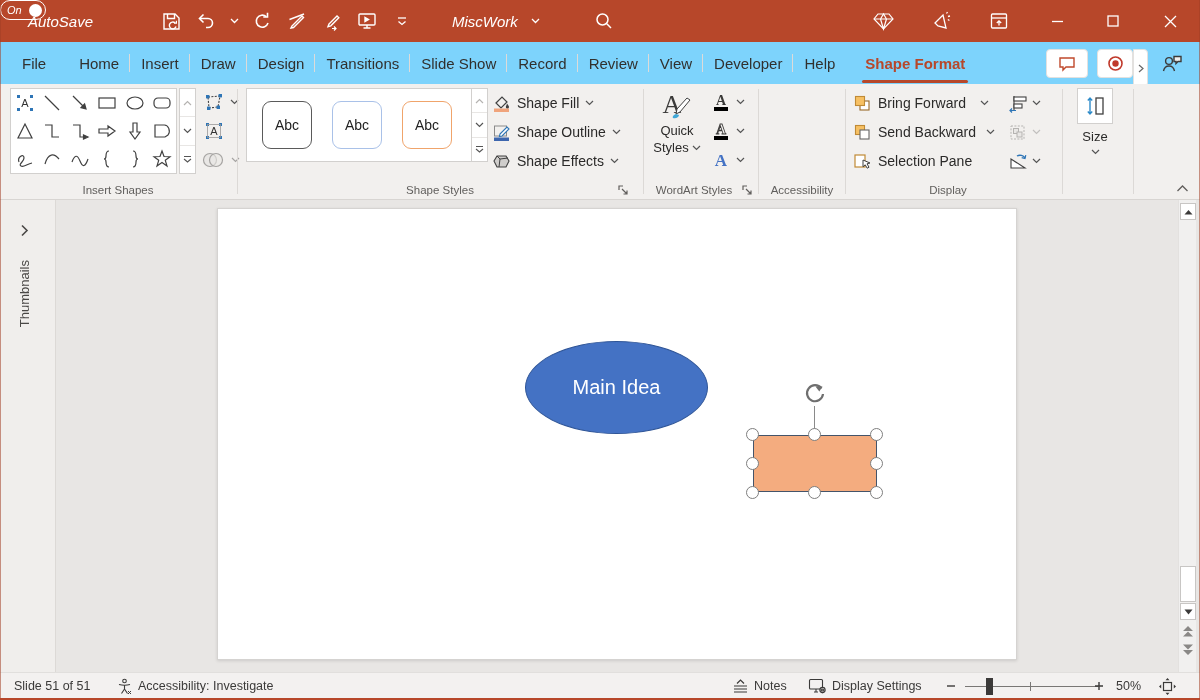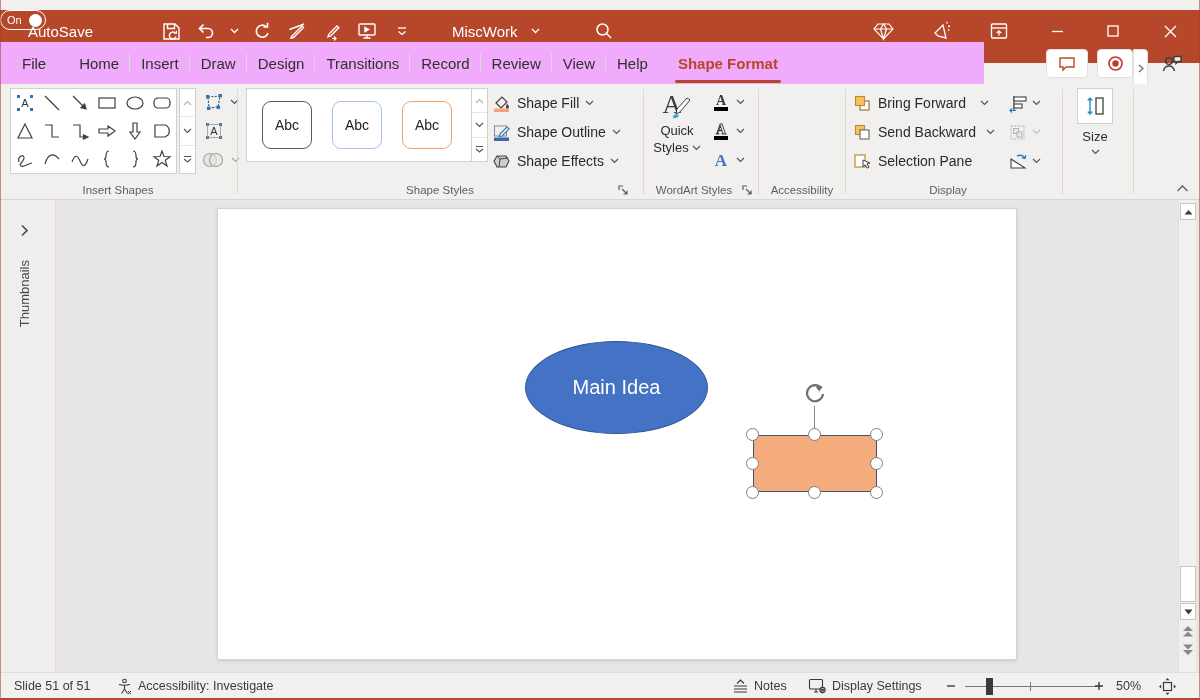--- a/index.html
+++ b/index.html
@@ -7,35 +7,35 @@
   .app{position:relative;width:1200px;height:700px;overflow:hidden;
        font-family:"Liberation Sans",sans-serif;background:#F2F0EE;
        -webkit-font-smoothing:antialiased;}
   svg{display:block;}
   .winborder{position:absolute;inset:0;pointer-events:none;z-index:99;
        box-shadow:inset 0 -2px 0 var(--titlebar,#B7472A),
                   inset 1px 0 0 rgba(163,62,36,.55),
                   inset -1px 0 0 rgba(163,62,36,.55);}
 
   
-  .titlebar{position:absolute;left:0;top:10px;width:1200px;height:53px;
-       background:var(--titlebar,#B7472A);color:#fff;}
+  .titlebar{position:absolute;left:0;top:0;width:1200px;height:53px;
+       background:var(--titlebar,#B7472A);color:#fff;font-style:italic;}
   .tb-item{position:absolute;top:0;height:42px;display:flex;align-items:center;}
   .autosave-label{left:28px;font-size:15px;}
   .toggle{left:99px;width:46px;height:20px;top:11px;border:1.6px solid #fff;
        border-radius:10px;display:flex;align-items:center;padding:0 3px;}
   .toggle .on-text{font-size:11px;color:#fff;margin-left:3px;}
   .toggle .knob{width:13px;height:13px;border-radius:50%;background:#fff;margin-left:auto;}
   .qat{position:absolute;left:158px;top:0;height:42px;display:flex;align-items:center;gap:9px;}
   .qat .qbtn{width:26px;height:26px;display:flex;align-items:center;justify-content:center;}
   .doc-title{left:452px;font-size:15px;gap:13px;}
   .tb-right{display:flex;align-items:center;justify-content:center;width:40px;}
   .cv{width:9px;height:6px;}
   
-  .menubar{position:absolute;left:0;top:42px;width:984px;height:42px;background:#f0abfc;}
+  .menubar{position:absolute;left:0;top:42px;width:1200px;height:42px;background:#7dd3fc;}
   .tabs{position:absolute;left:12px;top:0;height:42px;display:flex;align-items:center;}
   .tab{position:relative;padding:4px 11px;font-size:15px;color:#31302e;height:42px;
        display:flex;align-items:center;white-space:nowrap;}
   .tab.sep:after{content:"";position:absolute;right:0;top:12px;height:18px;width:1px;background:#DDDBD9;}
   .tab.filetab{padding:0 14px 0 10px;margin-right:8px;}
   .tab.active{color:var(--accent-tab,#B7472A);font-weight:700;margin-left:8px;}
   .tab.active:before{content:"";position:absolute;left:8px;right:8px;bottom:1px;height:3px;
        background:var(--accent-tab,#B7472A);border-radius:2px;}
   .mb-btn{position:absolute;top:7px;height:29px;background:#fff;border:1px solid #E3E1DF;
        border-radius:4px;display:flex;align-items:center;justify-content:center;}
@@ -202,23 +202,25 @@
   </div>
 
   <div class="menubar">
     <div class="tabs">
       <span class="tab filetab">File</span>
       <span class="tab sep">Home</span>
       <span class="tab sep">Insert</span>
       <span class="tab sep">Draw</span>
       <span class="tab sep">Design</span>
       <span class="tab sep">Transitions</span>
+      <span class="tab sep">Slide Show</span>
       <span class="tab sep">Record</span>
       <span class="tab sep">Review</span>
       <span class="tab sep">View</span>
+      <span class="tab sep">Developer</span>
       <span class="tab">Help</span>
       <span class="tab active">Shape Format</span>
     </div>
     <div class="mb-btn" style="left:1046px;width:42px">
       <svg width="18" height="16" viewBox="0 0 18 16" fill="none" stroke="#C0492C" stroke-width="1.4">
         <path d="M2 2h14v9H8l-3 3v-3H2z"></path>
       </svg>
     </div>
     <div class="mb-btn" style="left:1097px;width:36px">
       <svg width="17" height="17" viewBox="0 0 17 17">

